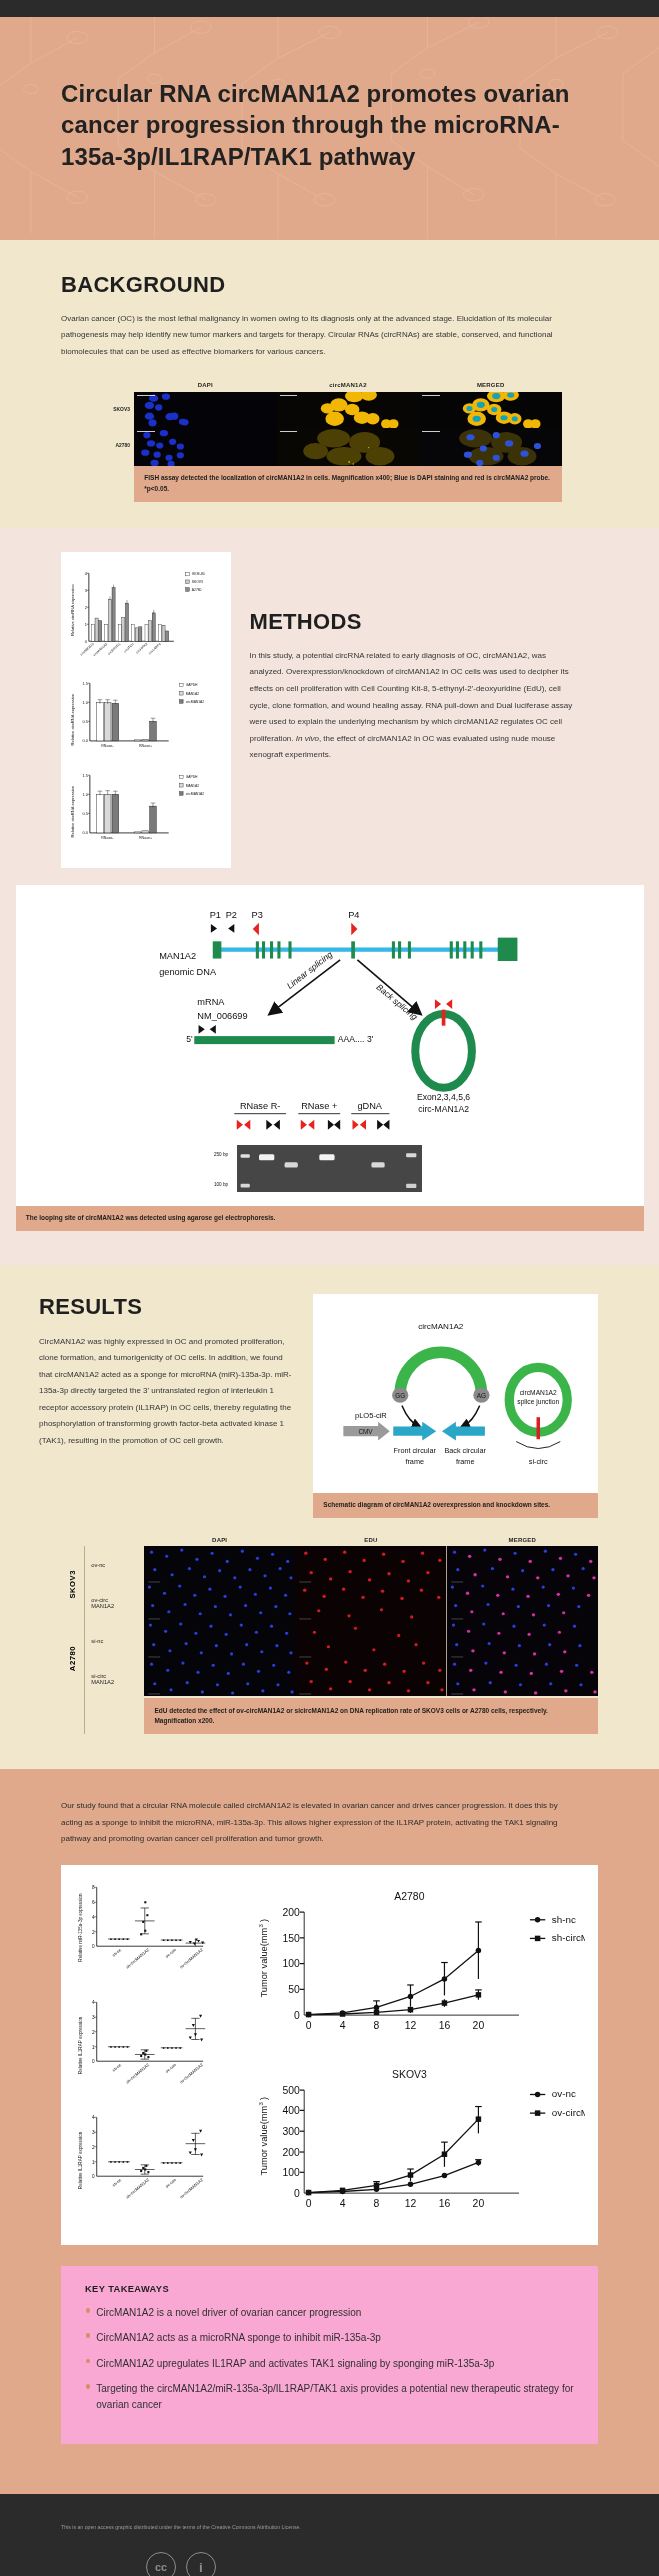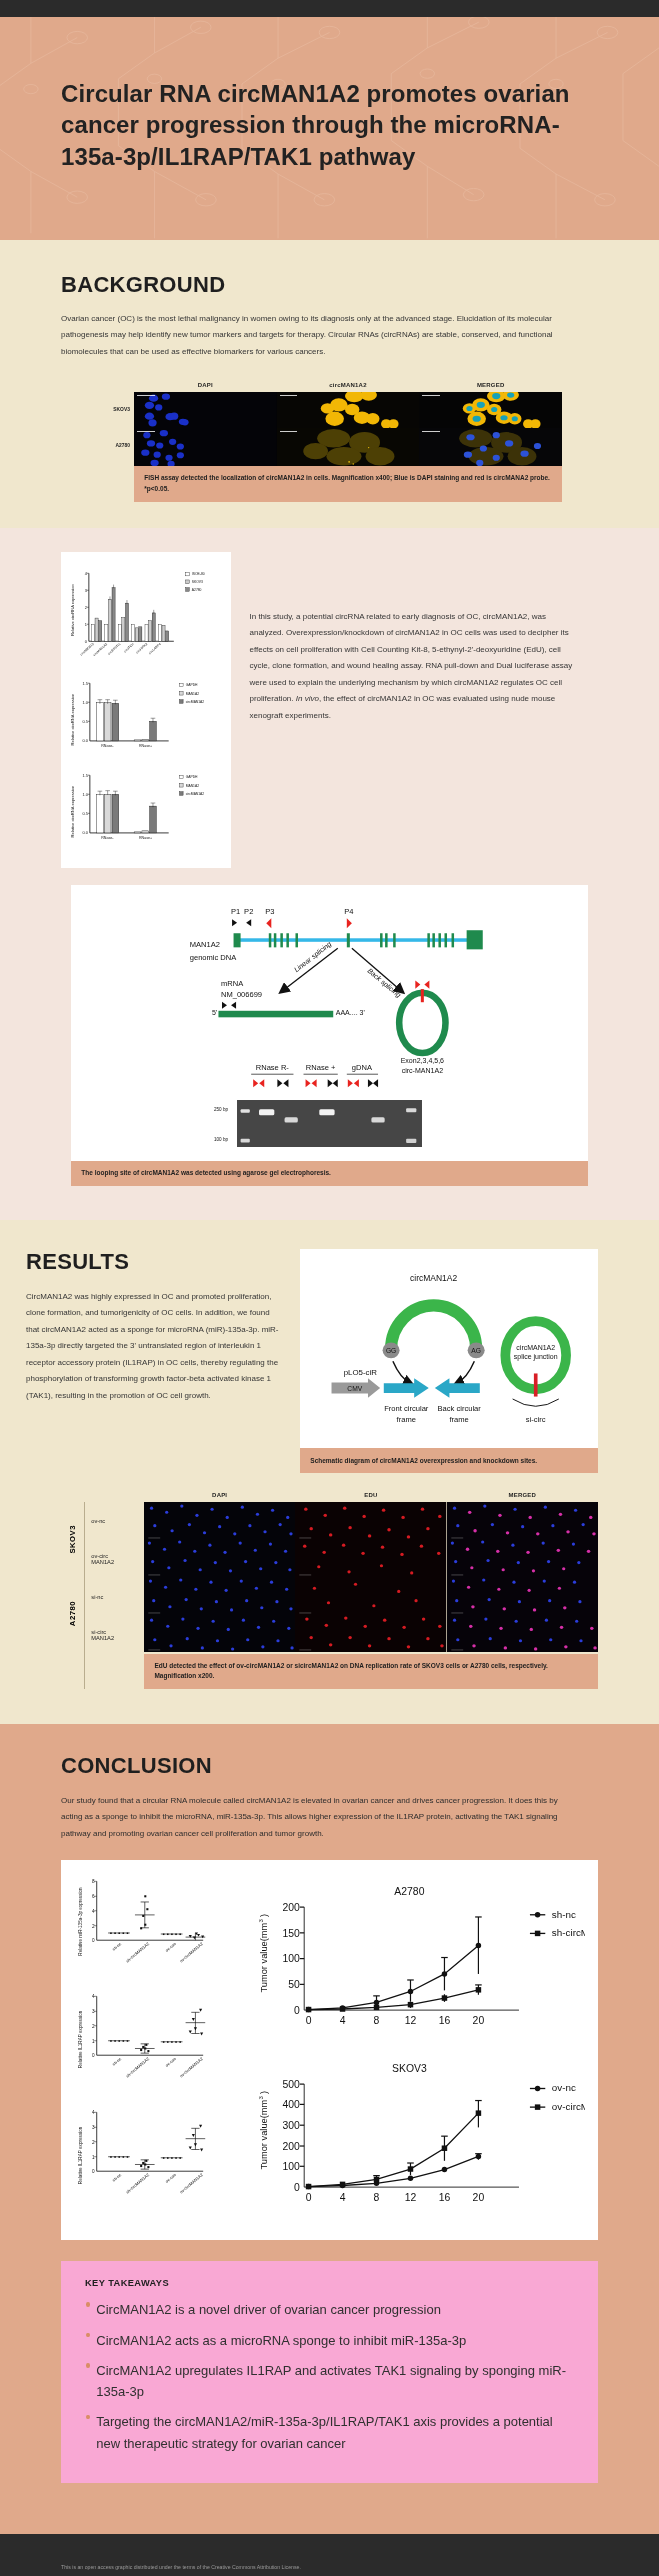--- a/index.html
+++ b/index.html
@@ -73,21 +73,21 @@
 
   
   .two-col{ display:flex; gap:18.5px; align-items:flex-start; }
 
   
   .kt-card{ background:#f9a8d4; padding:17.5px 24px 20.6px 24px; }
   .kt-title{ font-size:9.3px; font-weight:800; letter-spacing:0.4px; color:#1f1f1f; margin-bottom:11.3px; font-stretch:condensed;}
   .kt-list{ list-style:none; }
   .kt-list li{
     position:relative; padding-left:11.3px; margin-bottom:9.3px;
-    font-size:13px; line-height:1.62; color:#303030;
+    font-size:10px; line-height:1.62; color:#303030;
   }
   .kt-list li:before{
     content:""; position:absolute; left:1px; top:3.1px;
     width:3.6px; height:4.6px; border-radius:50%; background:#d98d66;
   }
 
   
   .footer{ background:#2b2b2b; padding:29px 61px 20.6px 61px; display:flex; justify-content:space-between; align-items:flex-start;}
   .f-left{ display:flex; align-items:stretch; gap:9.3px;}
   .peerj{ font-size:28px; color:#8e8e8e; font-weight:400; letter-spacing:-0.8px; line-height:.95;}
@@ -456,25 +456,26 @@
               <text class="tick-t" x="228" y="20" style="font-size:6.5px">GAPDH</text>
             <rect x="216" y="30" width="7" height="7" fill="#d9d9d9" stroke="#111" stroke-width=".7"></rect>
               <text class="tick-t" x="228" y="36" style="font-size:6.5px">MAN1A2</text>
             <rect x="216" y="46" width="7" height="7" fill="#7a7a7a" stroke="#111" stroke-width=".7"></rect>
               <text class="tick-t" x="228" y="52" style="font-size:6.5px">circMAN1A2</text>
           </g>
         </svg>
       </div>
 
       <div style="flex:1; padding-top:57px;">
+        <h2 class="sec-title">METHODS</h2>
         <p class="body-text" style="max-width:330px;"><span>In this study, a potential circRNA related to early diagnosis of OC, circMAN1A2, was analyzed. Overexpression/knockdown of circMAN1A2 in OC cells was used to decipher its effects on cell proliferation with Cell Counting Kit-8, 5-ethynyl-2'-deoxyuridine (EdU), cell cycle, clone formation, and wound healing assay. RNA pull-down and Dual luciferase assay were used to explain the underlying mechanism by which circMAN1A2 regulates OC cell proliferation. </span><em>In vivo</em><span>, the effect of circMAN1A2 in OC was evaluated using nude mouse xenograft experiments.</span></p>
       </div>
     </div>
 
-    <div style="margin:17.5px auto 0 auto; width:517px;">
+    <div style="margin:17.5px auto 0 auto; width:628px;">
       <div class="figbox" style="padding:11.3px 9.3px 6.2px 9.3px;">
         <svg width="100%" viewBox="0 0 990 400">
 
           <g font-family="Liberation Sans, sans-serif" font-size="15" fill="#111">
             <text x="300" y="34">P1</text>
             <text x="326" y="34">P2</text>
             <text x="368" y="34">P3</text>
             <text x="525" y="34">P4</text>
             <text x="218" y="100">MAN1A2</text>
             <text x="218" y="126">genomic DNA</text>
@@ -581,21 +582,21 @@
           <div style="position:absolute; left:-23px; top:37px; font-size:4.6px; color:#111;">100 bp</div>
         </div>
         <div style="height:8.2px;"></div>
       </div>
       <div class="figcap">The looping site of circMAN1A2 was detected using agarose gel electrophoresis.</div>
     </div>
     <div style="height:13.4px;"></div>
   </div>
 
   <div class="sec sec-bg-cream" style="padding:29px 0 17.5px 0;">
-    <div class="two-col" style="padding-left:26px; padding-right:61px;gap:16px;">
+    <div class="two-col" style="padding-left:39px; padding-right:61px;gap:16px;">
       <div style="width:258px;">
         <h2 class="sec-title">RESULTS</h2>
         <p class="body-text">CircMAN1A2 was highly expressed in OC and promoted proliferation, clone formation, and tumorigenicity of OC cells. In addition, we found that circMAN1A2 acted as a sponge for microRNA (miR)-135a-3p. miR-135a-3p directly targeted the 3' untranslated region of interleukin 1 receptor accessory protein (IL1RAP) in OC cells, thereby regulating the phosphorylation of transforming growth factor-beta activated kinase 1 (TAK1), resulting in the promotion of OC cell growth.</p>
       </div>
       <div style="flex:1;">
         <div class="figbox" style="padding:9.3px 6.2px; height:199px; display:flex; align-items:center; justify-content:center;">
           <svg width="100%" viewBox="0 0 470 300">
             <text x="210" y="38" font-family="Liberation Sans, sans-serif" font-size="14" fill="#111" text-anchor="middle">circMAN1A2</text>
 
             <path d="M140 150 A70 72 0 0 1 280 150" fill="none" stroke="#3bb54a" stroke-width="20"></path>
@@ -931,21 +932,20 @@
           </div>
           <div class="figcap">EdU detected the effect of ov-circMAN1A2 or sicircMAN1A2 on DNA replication rate of SKOV3 cells or A2780 cells, respectively. Magnification x200.</div>
         </div>
       </div>
     </div>
     <div style="height:17.5px;"></div>
   </div>
 
   <div class="sec sec-bg-peach" style="padding:29px 0 20.6px 0;">
     <div class="pad-l pad-r">
-      <h2 class="sec-title">CONCLUSION</h2>
       <p class="body-text" style="max-width:520px; color:#2c2c2c;">Our study found that a circular RNA molecule called circMAN1A2 is elevated in ovarian cancer and drives cancer progression. It does this by acting as a sponge to inhibit the microRNA, miR-135a-3p. This allows higher expression of the IL1RAP protein, activating the TAK1 signaling pathway and promoting ovarian cancer cell proliferation and tumor growth.</p>
     </div>
 
     <div class="figbox" style="margin:17.5px 61px 0 61px; padding:13.4px 13.4px;">
       <div style="display:flex; gap:5.2px; align-items:flex-start;">
 
         <div style="width:155px;">
 
           <svg width="155" height="106" viewBox="0 0 300 205">
             <text transform="translate(16,160) rotate(-90)" font-size="9" fill="#111" font-family="Liberation Sans, sans-serif">Relative miR-135a-3p expression</text>

